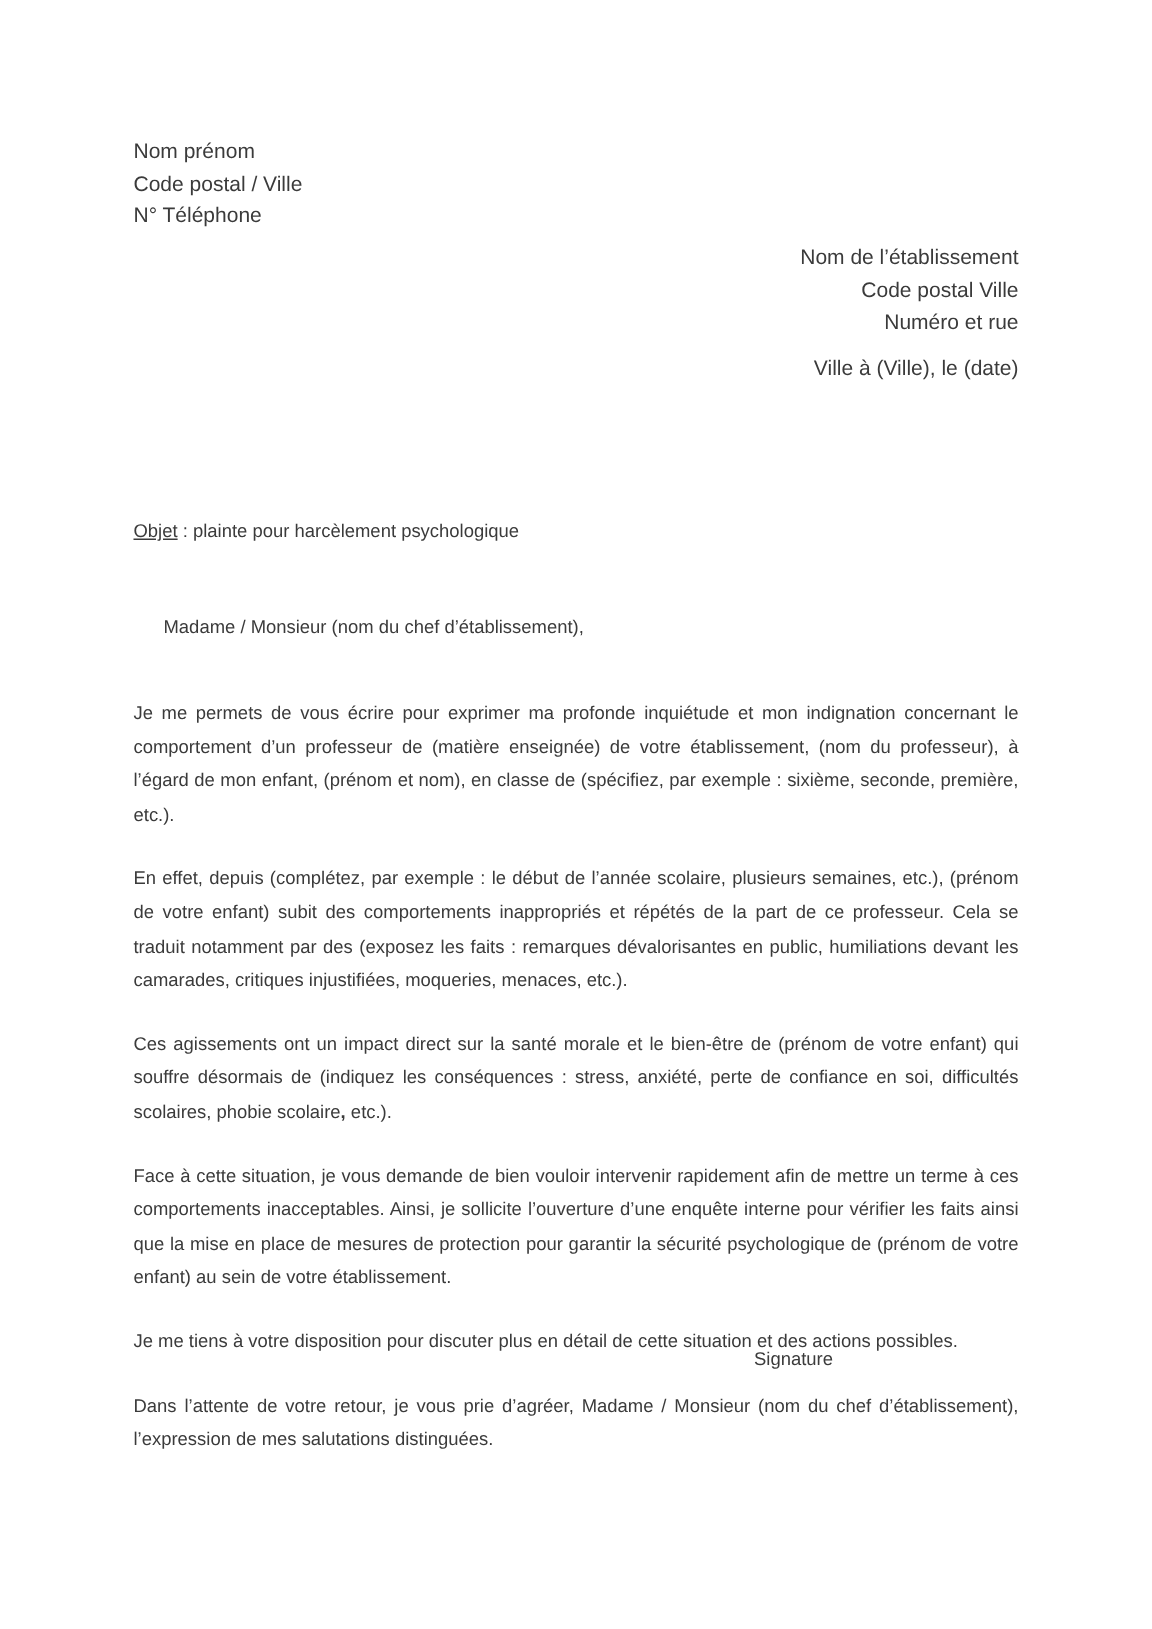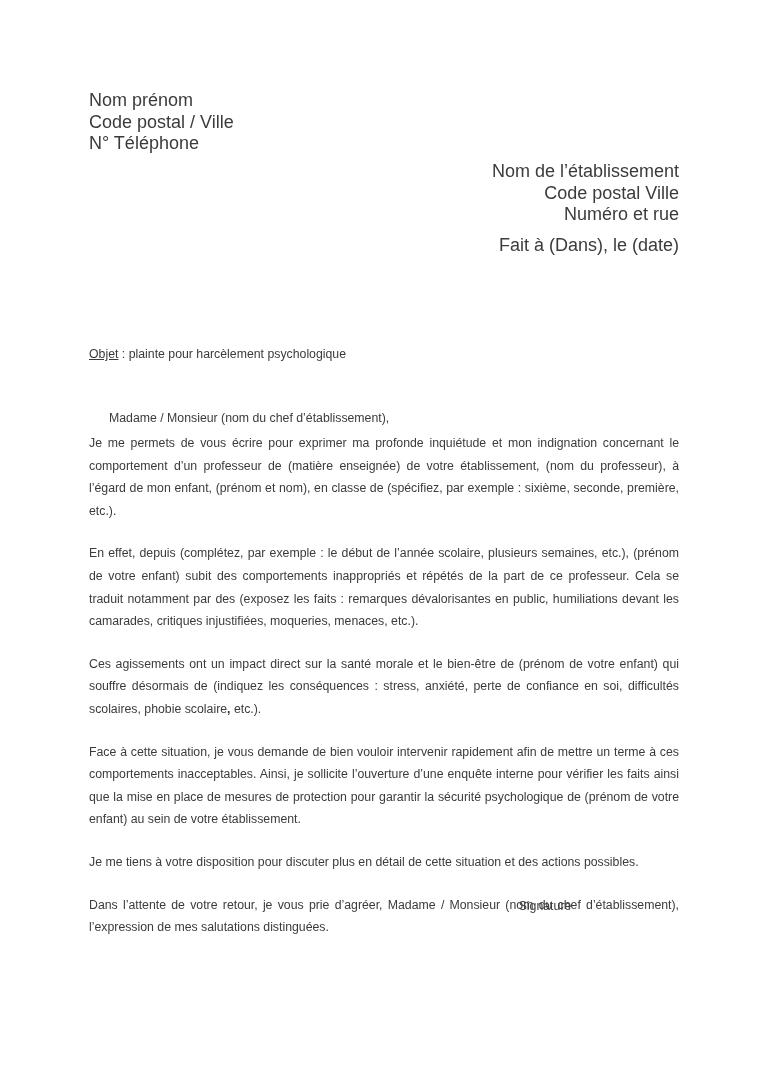--- a/index.html
+++ b/index.html
@@ -30,21 +30,21 @@
   .sender {
     position: absolute;
     top: 90px;
     left: 0;
     width: 340px;
     text-align: left;
   }
   .sender .line,
   .recipient .line,
   .datecity .line {
-    font-size: 18px;
+    font-size: 14px;
     line-height: 21.5px;
     white-space: nowrap;
   }
 
   
   .recipient {
     position: absolute;
     top: 161px;
     right: 0;
     width: 400px;
@@ -81,21 +81,21 @@
     left: 0;
     width: 590px;
     font-size: 12.3px;
     line-height: 21px;
     margin-left: 20px;
   }
 
   
   .body {
     position: absolute;
-    top: 432px;
+    top: 464px;
     left: 0;
     width: 590px;
   }
   .body p {
     margin: 0 0 20px 0;
     font-size: 12.3px;
     line-height: 22.6px;
     text-align: justify;
     text-justify: inter-word;
   }
@@ -103,21 +103,21 @@
     margin-bottom: 1px;
   }
   .body p b {
     font-weight: bold;
   }
 
   
   .signature {
     position: absolute;
     top: 896px;
-    left: 16px;
+    left: 0;
     width: 590px;
     text-align: center;
     font-size: 12.3px;
     line-height: 21px;
   }
   .signature .sig-inner {
     display: inline-block;
     margin-left: 290px;
   }
 </style>
@@ -133,21 +133,21 @@
       <div class="line">N° Téléphone</div>
     </div>
 
     <div class="recipient">
       <div class="line">Nom de l’établissement</div>
       <div class="line">Code postal Ville</div>
       <div class="line">Numéro et rue</div>
     </div>
 
     <div class="datecity">
-      <div class="line">Fait à (Dans), le (date)</div>
+      <div class="line">Ville à (Ville), le (date)</div>
     </div>
 
     <div class="objet">
       <span class="label">Objet</span><span> : </span><span>plainte pour harcèlement psychologique</span>
     </div>
 
     <div class="salutation">Madame / Monsieur (nom du chef d’établissement),</div>
 
     <div class="body">
       <p>Je me permets de vous écrire pour exprimer ma profonde inquiétude et mon indignation concernant le comportement d’un professeur de (matière enseignée) de votre établissement, (nom du professeur), à l’égard de mon enfant, (prénom et nom), en classe de (spécifiez, par exemple : sixième, seconde, première, etc.).</p>

